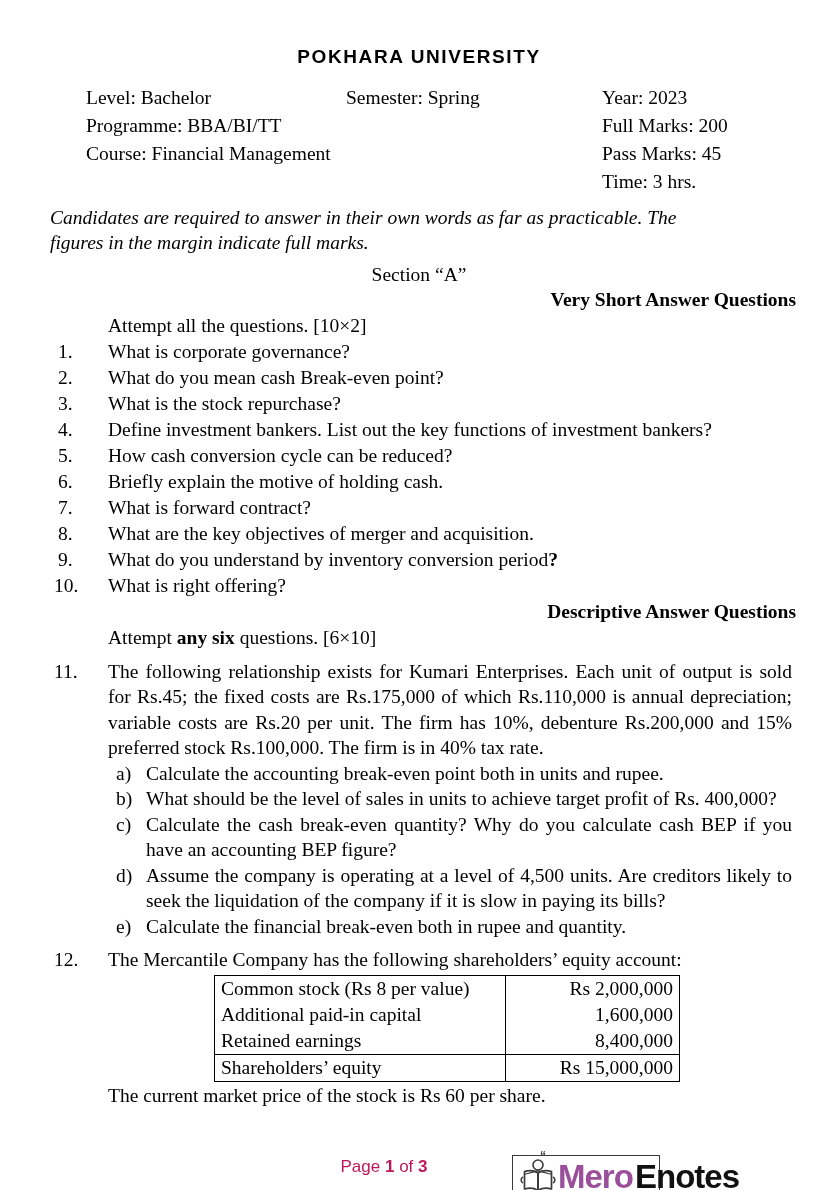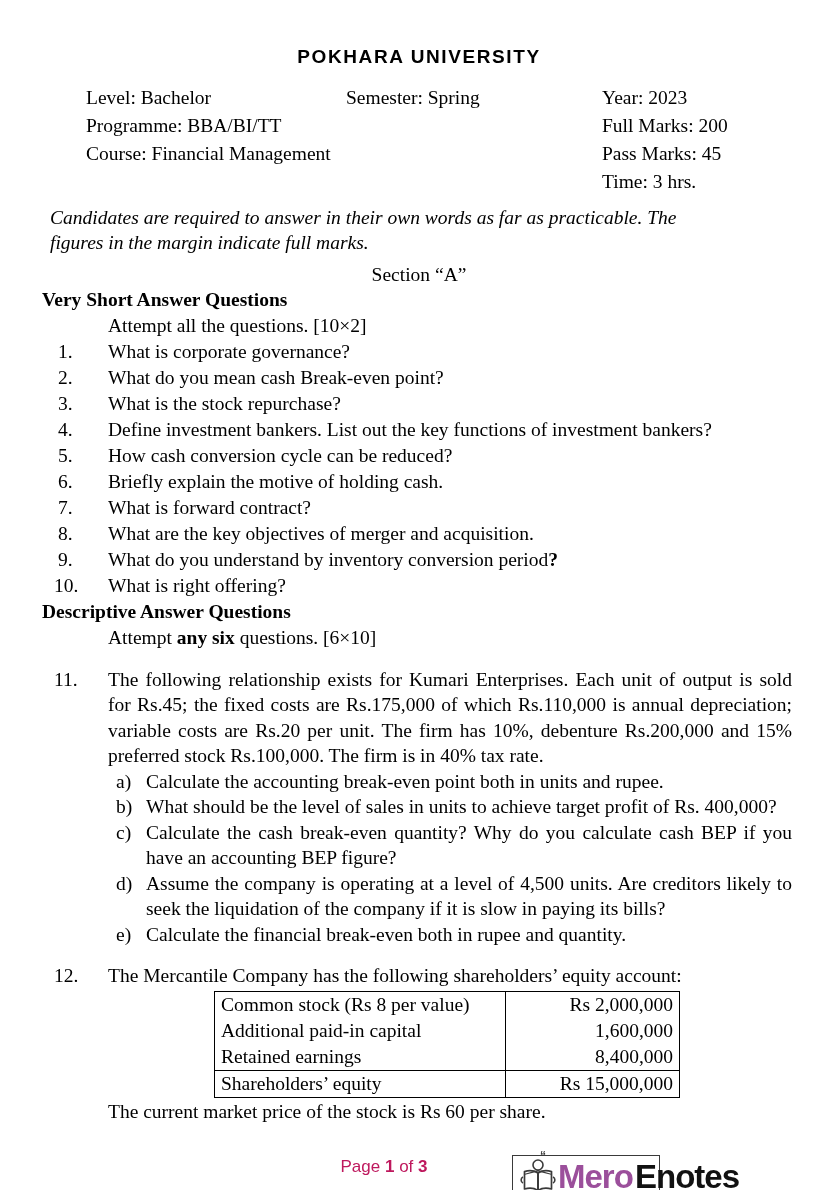--- a/index.html
+++ b/index.html
@@ -64,21 +64,21 @@
   .note .l2 { display: block; }
 
   
   .section-label {
     text-align: center;
     font-size: 19.5px;
     line-height: 25px;
     margin-top: 7px;
   }
   .section-sub {
-    text-align: left;
+    text-align: right;
     font-size: 19.5px;
     font-weight: bold;
     line-height: 25px;
   }
 
   .attempt {
     font-size: 19.5px;
     line-height: 26px;
     padding-left: 66px;
     margin-top: 1px;
@@ -104,21 +104,21 @@
   .qnum.wide { left: 12px; }
 
   
   .bq {
     position: relative;
     font-size: 19.5px;
     line-height: 25.5px;
     padding-left: 66px;
     text-align: justify;
     padding-right: 4px;
-    margin-top: 16px;
+    margin-top: 8px;
   }
   .bq .qnum { left: 12px; }
 
   .sublist { margin-top: 0; }
   .subrow {
     position: relative;
     font-size: 19.5px;
     line-height: 25.5px;
     padding-left: 104px;
     text-align: justify;

